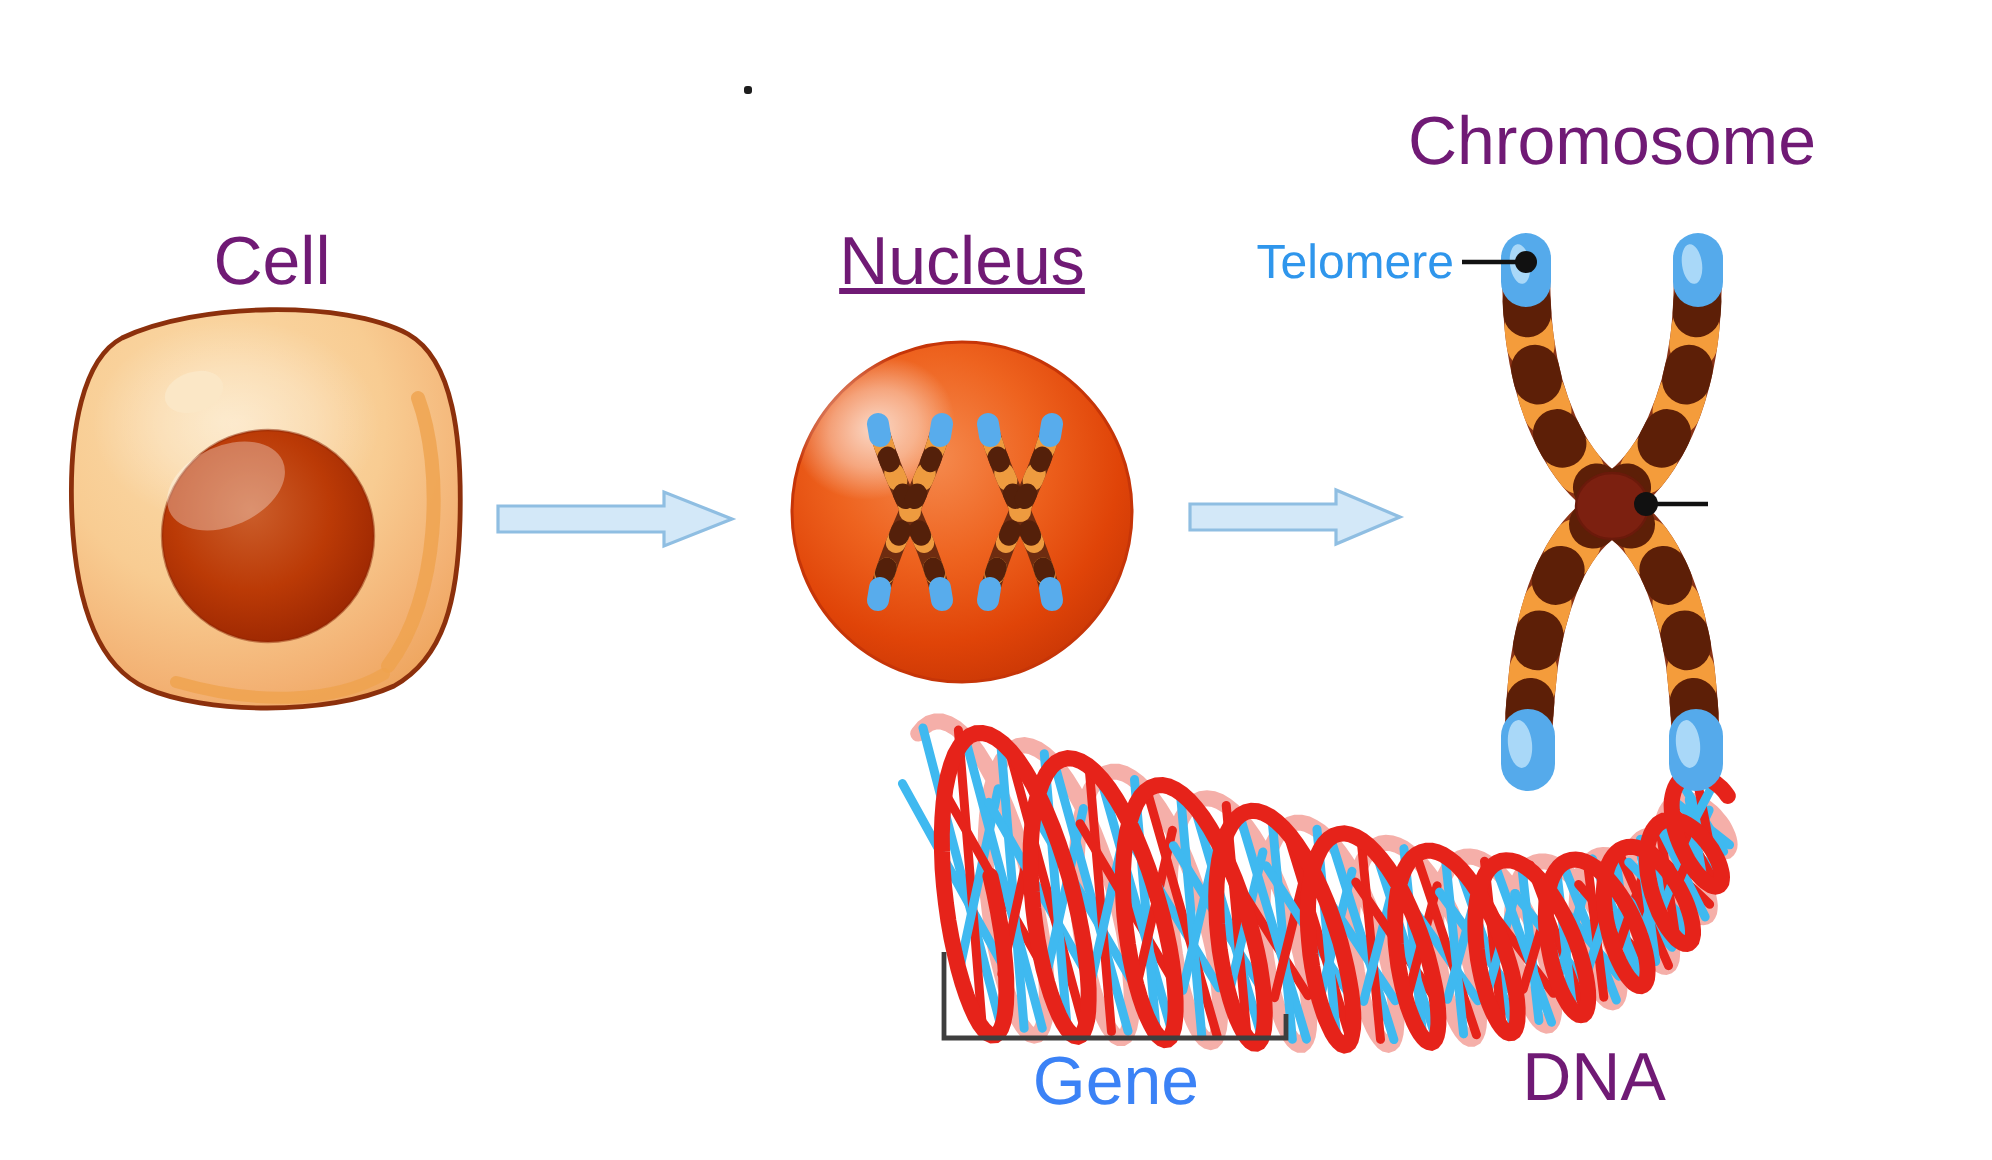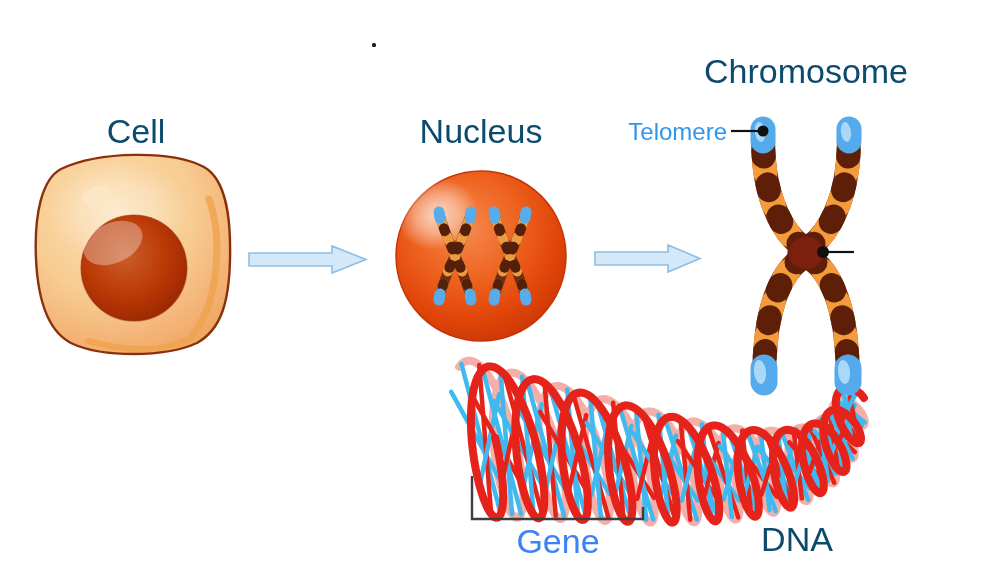--- a/index.html
+++ b/index.html
@@ -1,21 +1,21 @@
 <!DOCTYPE html>
 <html><head>
 <meta charset="utf-8">
 <style>
   html,body{margin:0;padding:0;background:#ffffff;}
   .stage{
     position:relative;width:996px;height:580px;background:#ffffff;
     font-family:"Liberation Sans", sans-serif;overflow:hidden;
   }
   .stage svg.art{position:absolute;left:0;top:0;}
-  .lbl{position:absolute;color:#0c4a6e;font-size:34px;line-height:1.15;white-space:nowrap;}
+  .lbl{position:absolute;color:#701a75;font-size:34px;line-height:1.15;white-space:nowrap;}
   .lbl.center{transform:translateX(-50%);}
   .lbl.small{font-size:24px;}
   .lbl.telomere{color:#2F96EC;transform:translateX(-100%);text-align:center;}
   .lbl.centromere{color:#8C1910;}
   .lbl.gene{color:#3b82f6;}
   .stray{position:absolute;width:4px;height:4px;background:#1d1d1d;border-radius:1.5px;}
 </style>
 </head>
 <body>
 
@@ -239,19 +239,19 @@
       <circle cx="763" cy="131" r="5.5" fill="#111111"></circle>
     </g>
     <g>
       <line x1="824" y1="252" x2="854" y2="252" stroke="#111111" stroke-width="2.2"></line>
       <circle cx="823" cy="252" r="6" fill="#111111"></circle>
     </g>
     <polyline points="472,476 472,519 643,519 643,507" fill="none" stroke="#3e3e3e" stroke-width="2.4"></polyline>
   </svg>
 
   <div class="lbl center" style="left:136px;top:112px;">Cell</div>
-  <div class="lbl center" style="left:481px;top:112px;">Nucleus</div>
+  <div class="lbl center" style="left:481px;top:112px;text-decoration:underline;">Nucleus</div>
   <div class="lbl center" style="left:806px;top:52px;">Chromosome</div>
   <div class="lbl small telomere" style="left:727px;top:118px;">Telomere</div>
   <div class="lbl center gene" style="left:558px;top:522px;">Gene</div>
   <div class="lbl center" style="left:797px;top:520px;">DNA</div>
   <div class="stray" style="left:372px;top:43px;"></div>
 </div>
 
 </body></html>

